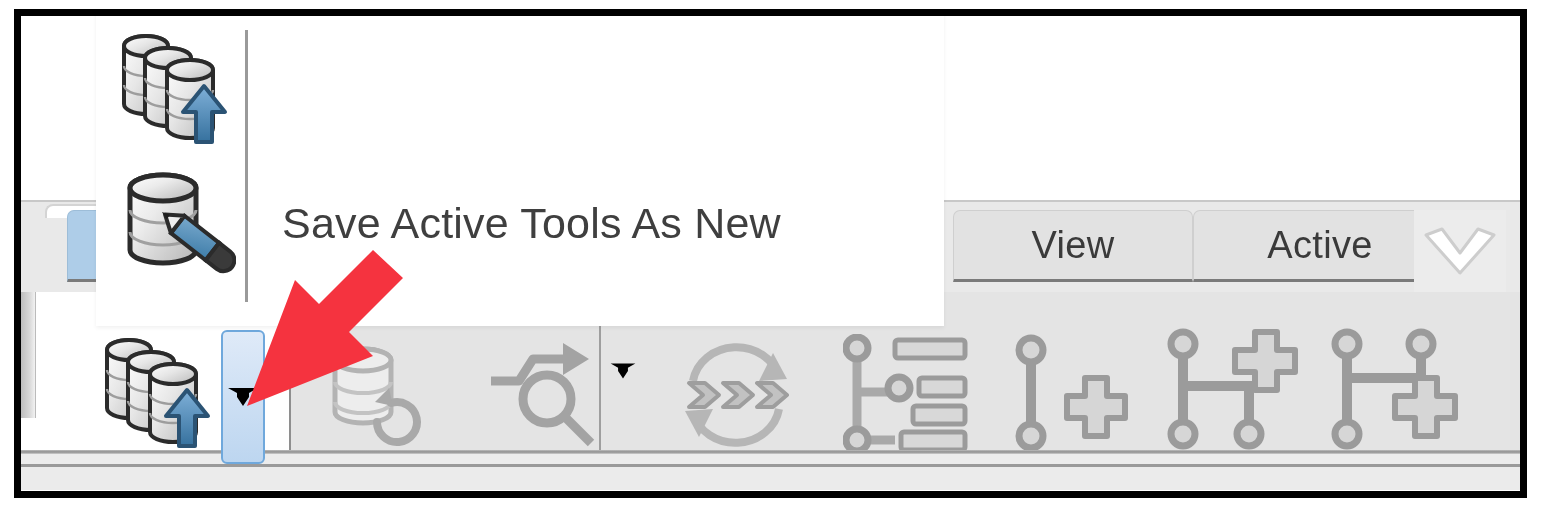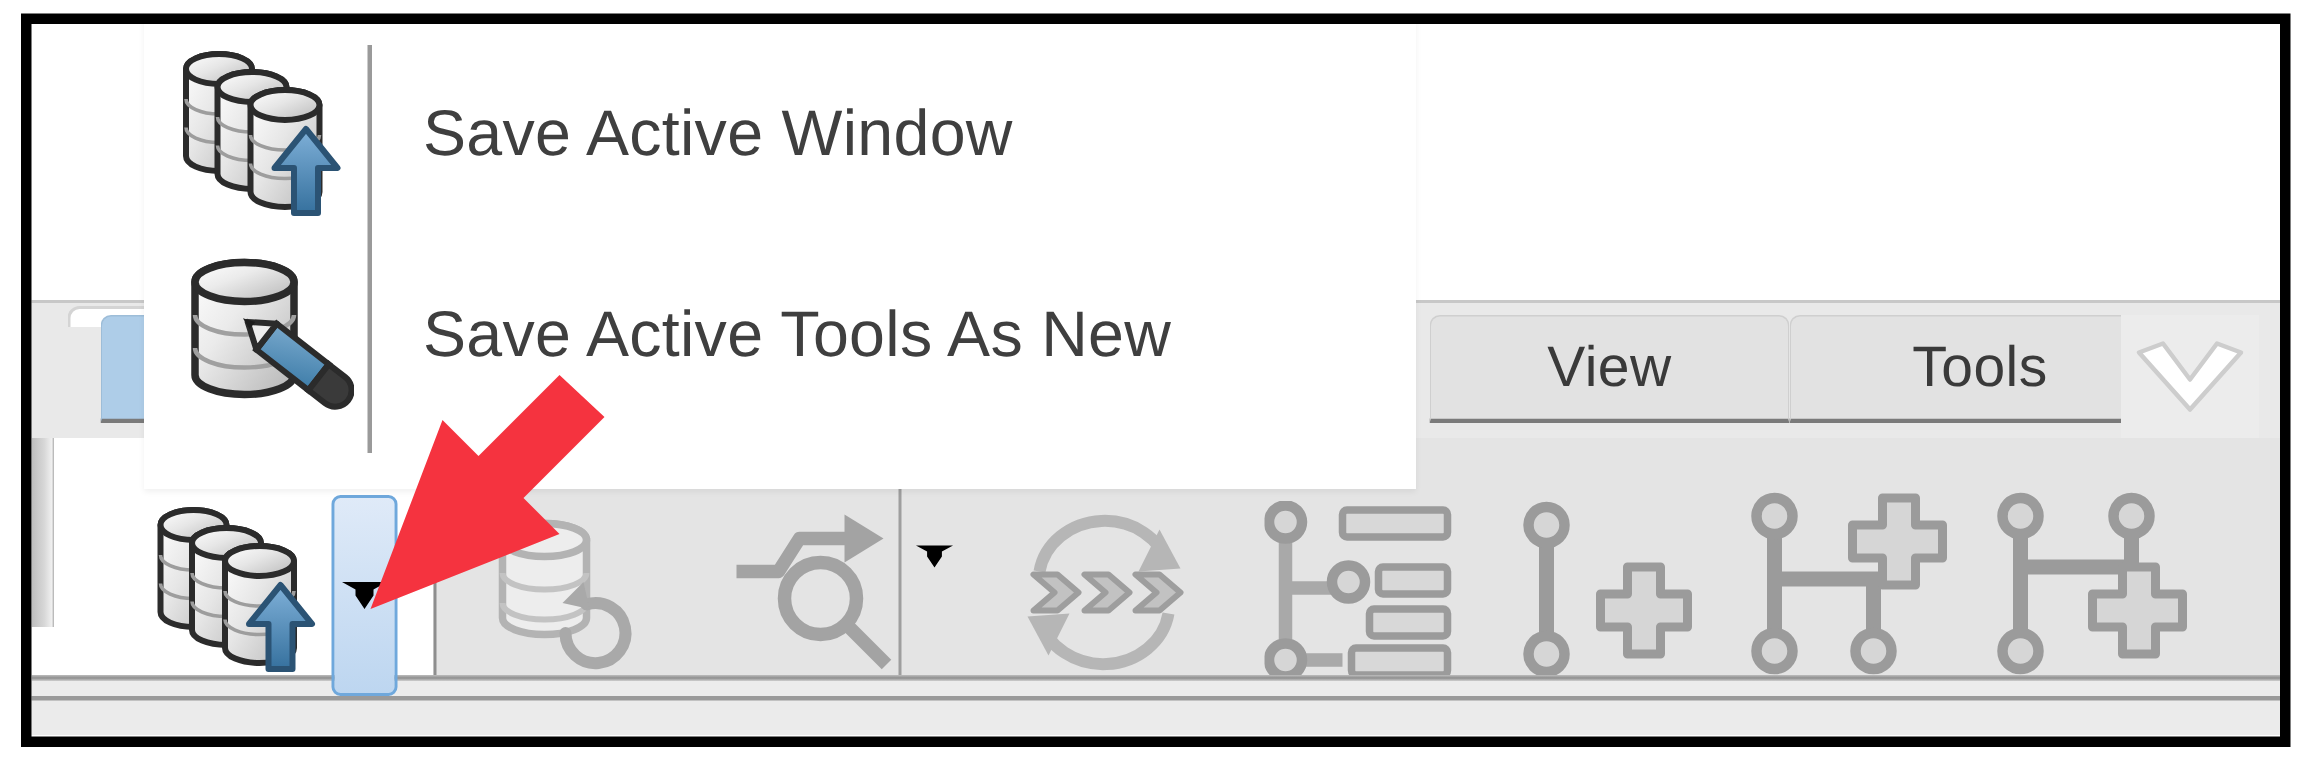--- a/index.html
+++ b/index.html
@@ -306,21 +306,21 @@
 
       <div class="tab selected" style="left:36px; width:156px;">
         <span>L</span>
       </div>
 
       <div class="tab" style="left:922px; width:240px;">
         <span>View</span>
       </div>
 
       <div class="tab" style="left:1162px; width:254px;">
-        <span>Tools</span>
+        <span>Active</span>
       </div>
 
       <div class="chevron-tab">
         <svg width="80" height="52" viewBox="0 0 80 52">
           <path d="M6 10 L22 4 L40 28 L58 4 L74 10 L40 48 Z" fill="#ffffff" stroke="#cdcdcd" stroke-width="3" stroke-linejoin="round"></path>
         </svg>
       </div>
     </div>
   </div>
 
@@ -545,21 +545,20 @@
             <path d="M49 40 a23 10 0 0 1 46 0 v58 a23 10 0 0 1 -46 0 z"></path>
             <ellipse cx="72" cy="40" rx="23" ry="10"></ellipse>
           </g>
           <g stroke="#9d9d9d" stroke-width="2.4" fill="none">
             <path d="M49 60 a23 10 0 0 0 46 0"></path>
             <path d="M49 79 a23 10 0 0 0 46 0"></path>
           </g>
           <path d="M78 112 v-30 h-13 l21 -26 l21 26 h-13 v30 z" fill="url(#marr)" stroke="#2b5374" stroke-width="4" stroke-linejoin="round"></path>
         </svg>
       </span>
-      <span class="mi-label">Save Active Window</span>
     </div>
 
     <div class="menu-item" style="top:148px;">
       <span class="mi-icon">
         <svg width="118" height="118" viewBox="0 0 118 118">
           <defs>
             <linearGradient id="dbn" x1="0" y1="0" x2="1" y2="1">
               <stop offset="0%" stop-color="#ffffff"></stop>
               <stop offset="40%" stop-color="#ebebeb"></stop>
               <stop offset="100%" stop-color="#b5b5b5"></stop>

